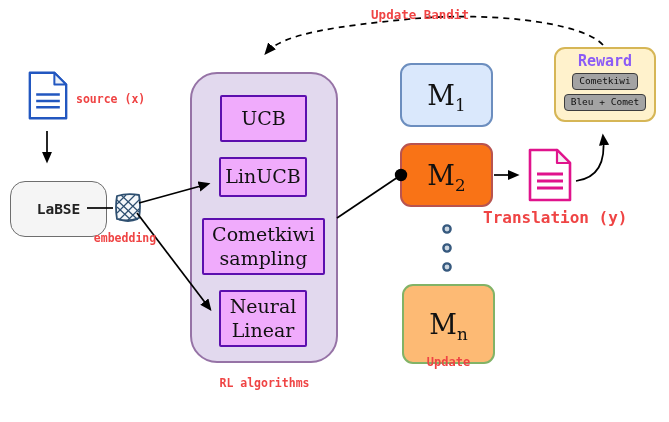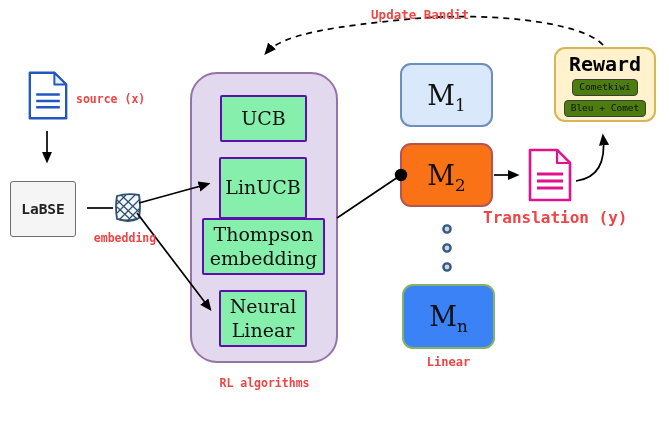--- a/index.html
+++ b/index.html
@@ -13,57 +13,57 @@
   .node{position:absolute;box-sizing:border-box;display:flex;align-items:center;justify-content:center;z-index:2;}
   .serif{font-family:"DejaVu Serif",serif;color:#111;}
   .monolabel{
     position:absolute;z-index:4;font-weight:700;color:#ef4444;
     font-size:11.5px;letter-spacing:0px;white-space:nowrap;text-align:center;
   }
 
   
   .src-doc{position:absolute;left:28px;top:69px;width:40px;height:53px;z-index:2;}
   .labse{
-    left:10px;top:181px;width:66px;height:56px;border:1.5px solid #6e6e6e;border-radius:3px;
+    left:10px;top:181px;width:97px;height:56px;border:1.5px solid #6e6e6e;border-radius:15px;
     background:#f5f5f5;font-weight:700;font-size:14.5px;color:#222;
   }
   .emb-icon{position:absolute;left:113px;top:192px;width:30px;height:32px;z-index:2;}
 
   
   .rlbox{
     left:190px;top:72px;width:148px;height:291px;background:#e2d9ee;
     border:2.5px solid #9673a6;border-radius:27px;
   }
   .alg{
-    background:#86efac;border:2px solid #5c0fae;border-radius:2px;
+    background:#f0abfc;border:2px solid #5c0fae;border-radius:2px;
     font-size:19px;text-align:center;line-height:1.25;
   }
   .alg-ucb{left:220px;top:95px;width:87px;height:47px;}
-  .alg-linucb{left:219px;top:157px;width:88px;height:62px;}
+  .alg-linucb{left:219px;top:157px;width:88px;height:40px;}
   .alg-thompson{left:202px;top:218px;width:123px;height:57px;}
   .alg-neural{left:219px;top:290px;width:88px;height:57px;}
 
   
   .model{border-radius:11px;font-size:27px;}
   .model sub{font-size:0.62em;line-height:0;}
   .m1{left:400px;top:63px;width:93px;height:64px;background:#dae8fc;border:2px solid #6c8ebf;}
   .m2{left:400px;top:143px;width:93px;height:64px;background:#f97316;border:2px solid #b85450;}
-  .mn{left:402px;top:284px;width:93px;height:65px;background:#3b82f6;border:2px solid #82b366;}
+  .mn{left:402px;top:284px;width:93px;height:80px;background:#fdba74;border:2px solid #82b366;}
 
   
   .trans-doc{position:absolute;left:528px;top:148px;width:44px;height:54px;z-index:2;}
 
   
   .reward{
     left:554px;top:47px;width:102px;height:75px;background:#fff2cc;border:2px solid #d6b656;
     border-radius:11px;flex-direction:column;justify-content:flex-start;padding-top:3px;
   }
-  .reward-title{font-weight:700;font-size:20px;color:#000000;margin-bottom:3px;}
+  .reward-title{font-weight:700;font-size:15px;color:#8b5cf6;margin-bottom:3px;}
   .pill{
-    display:block;width:fit-content;margin:0 auto 4px auto;background:#4d7c0f;
+    display:block;width:fit-content;margin:0 auto 4px auto;background:#a3a3a3;
     border:1.3px solid #3d3d3d;border-radius:4px;font-size:9.5px;color:#111;
     padding:1px 6px;white-space:nowrap;line-height:1.35;
   }
 
   
   .lbl-update{left:340px;top:7px;width:160px;font-size:12.5px;}
   .lbl-source{left:76px;top:92px;}
   .lbl-embedding{left:84px;top:231px;width:82px;}
   .lbl-rl{left:194px;top:376px;width:141px;}
   .lbl-models{left:398px;top:355px;width:101px;font-size:12px;}
@@ -98,37 +98,37 @@
   <div class="monolabel lbl-embedding">embedding</div>
 
   <div class="node rlbox"></div>
   <div class="node alg alg-ucb serif">
     <span>UCB</span>
   </div>
   <div class="node alg alg-linucb serif">
     <span>LinUCB</span>
   </div>
   <div class="node alg alg-thompson serif">
-    <span>Thompson embedding</span>
+    <span>Cometkiwi sampling</span>
   </div>
   <div class="node alg alg-neural serif">
     <span>Neural Linear</span>
   </div>
   <div class="monolabel lbl-rl">RL algorithms</div>
 
   <div class="node model m1 serif">
     <span><span>M</span><sub>1</sub></span>
   </div>
   <div class="node model m2 serif">
     <span><span>M</span><sub>2</sub></span>
   </div>
   <div class="node model mn serif">
     <span><span>M</span><sub>n</sub></span>
   </div>
-  <div class="monolabel lbl-models">Linear</div>
+  <div class="monolabel lbl-models">Update</div>
 
   <div class="trans-doc">
     <svg width="44" height="54" viewBox="0 0 44 54">
       <path d="M2,2 H29 L42,15 V52 H2 Z" fill="#ffffff" stroke="#e0138c" stroke-width="2.6" stroke-linejoin="round"></path>
       <path d="M29,2 V15 H42 Z" fill="#f4f0f2" stroke="#e0138c" stroke-width="2.2" stroke-linejoin="round"></path>
       <path d="M9,26 H35 M9,33 H35 M9,40 H35" stroke="#e0138c" stroke-width="2.8"></path>
     </svg>
   </div>
   <div class="monolabel lbl-translation">Translation (y)</div>
 

